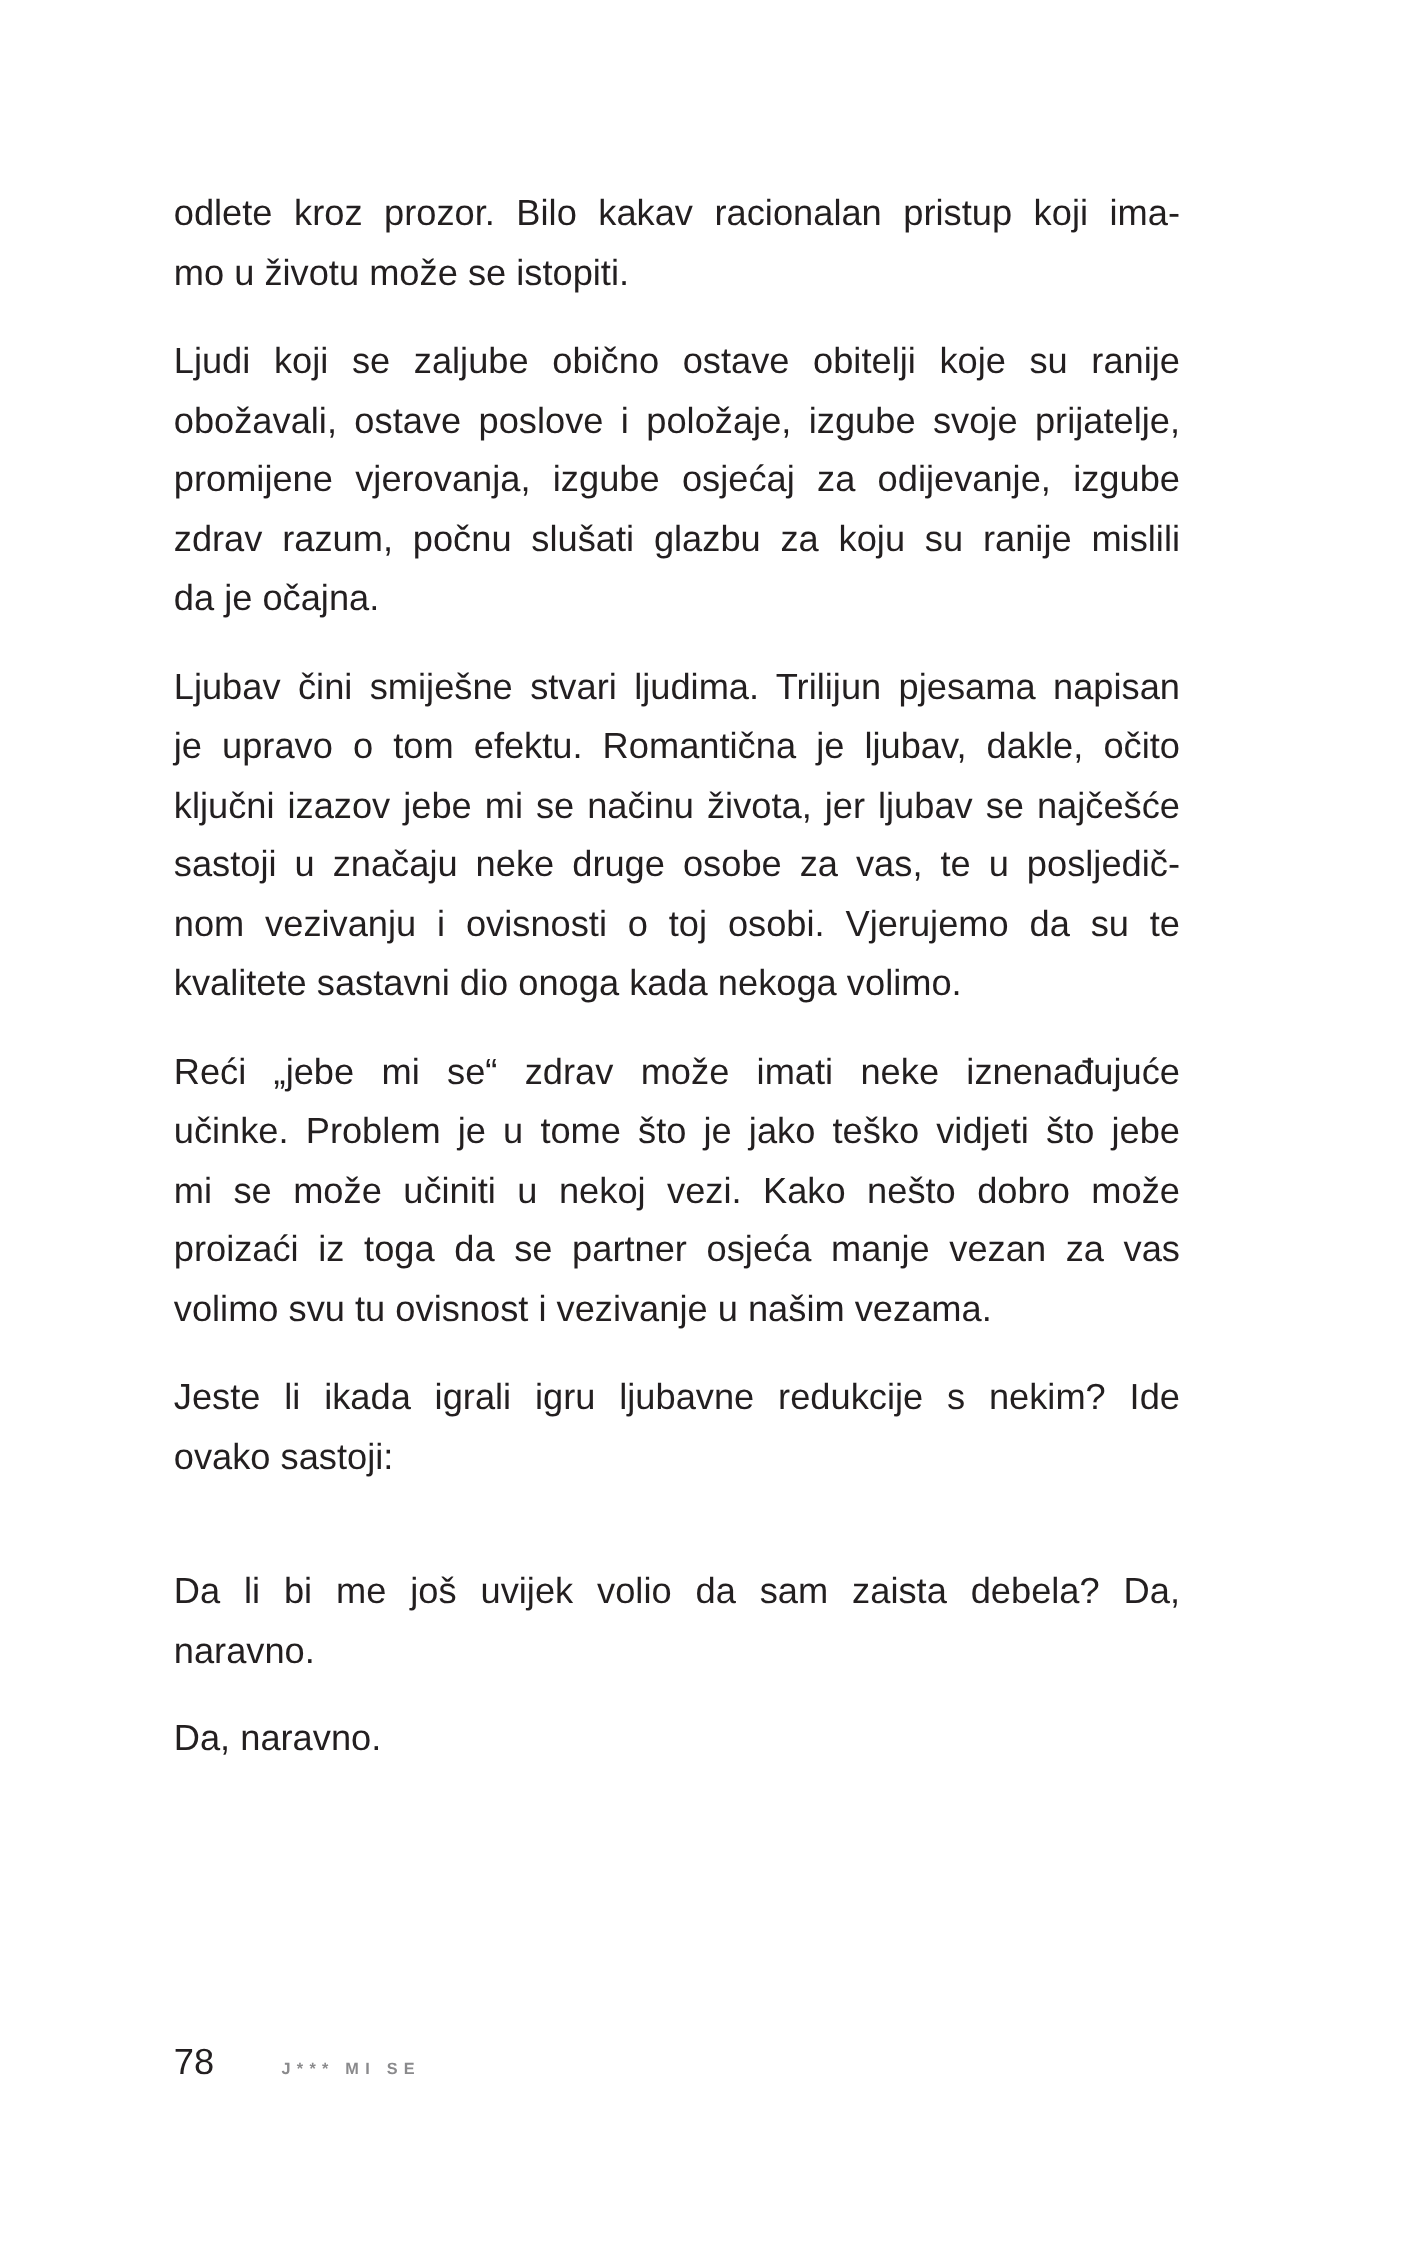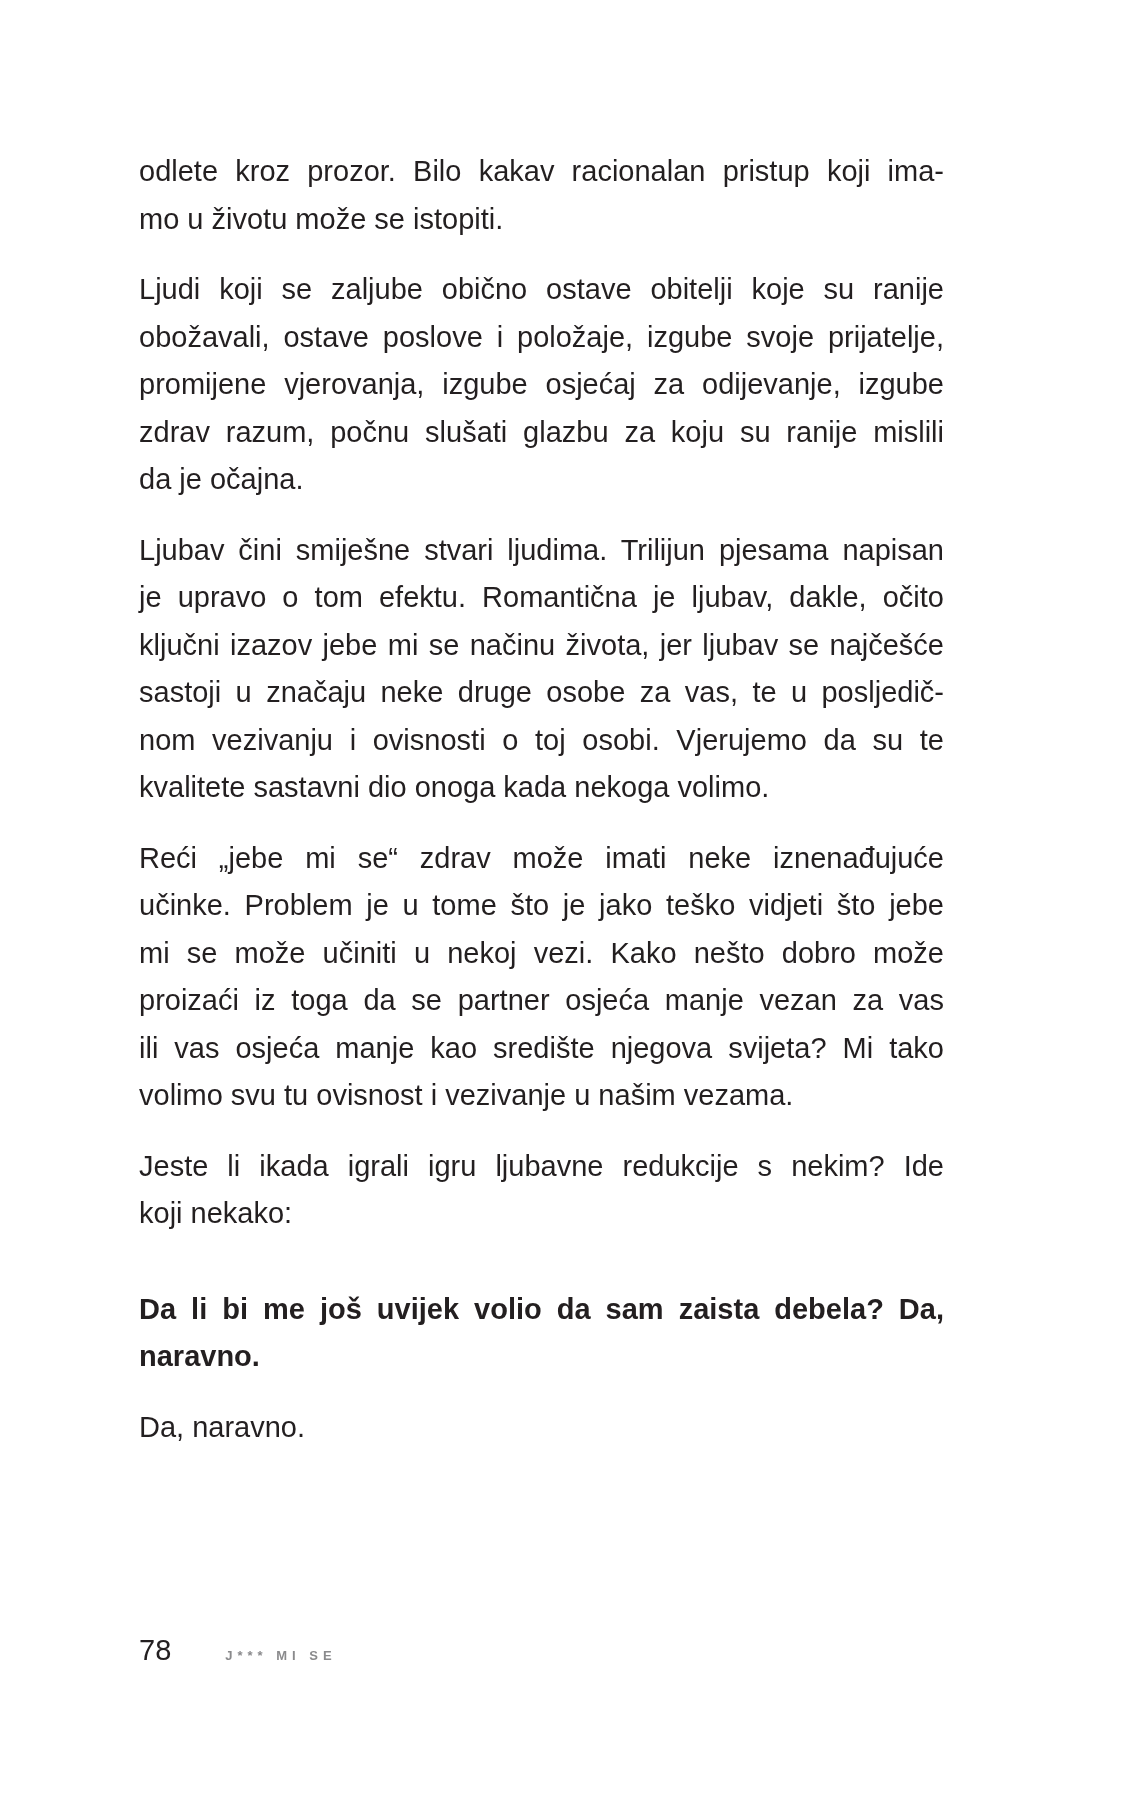--- a/index.html
+++ b/index.html
@@ -7,21 +7,21 @@
   .page { position: absolute; left: 139px; top: 148px; width: 805px; }
   .para {
     font-family: "Liberation Sans", "DejaVu Sans", sans-serif;
     font-size: 29px;
     line-height: 47.5px;
     color: #231f20;
     text-align: justify;
     margin: 0 0 23px 0;
     hyphens: manual;
   }
-  .para.gap-before { margin-top: 48px; font-weight: bold; }
+  .para.gap-before { margin-top: 60px; }
   .line { display: block; text-align: justify; text-align-last: justify; white-space: nowrap; }
   .line.last { text-align-last: left; }
   .footer { position: absolute; left: 139px; top: 1590px; display: flex; align-items: baseline; margin-top: 44px; }
   .page-number {
     font-family: "Liberation Sans", "DejaVu Sans", sans-serif;
     font-size: 29px; color: #231f20;
   }
   .running-head {
     font-family: "Liberation Sans", "DejaVu Sans", sans-serif;
     font-size: 13px; color: #8a8a8c; letter-spacing: 5px; margin-left: 54px; font-weight: bold;
@@ -48,26 +48,25 @@
     <span class="line">ključni izazov jebe mi se načinu života, jer ljubav se najčešće</span>
     <span class="line">sastoji u značaju neke druge osobe za vas, te u posljedič-</span>
     <span class="line">nom vezivanju i ovisnosti o toj osobi. Vjerujemo da su te</span>
     <span class="line last">kvalitete sastavni dio onoga kada nekoga volimo.</span>
   </p>
   <p class="para">
     <span class="line">Reći „jebe mi se“ zdrav može imati neke iznenađujuće</span>
     <span class="line">učinke. Problem je u tome što je jako teško vidjeti što jebe</span>
     <span class="line">mi se može učiniti u nekoj vezi. Kako nešto dobro može</span>
     <span class="line">proizaći iz toga da se partner osjeća manje vezan za vas</span>
-    <span class="line">ili vas osjeća manje kao središte njegova svijeta? Mi tako</span>
     <span class="line last">volimo svu tu ovisnost i vezivanje u našim vezama.</span>
   </p>
   <p class="para">
     <span class="line">Jeste li ikada igrali igru ljubavne redukcije s nekim? Ide</span>
-    <span class="line last">koji nekako:</span>
+    <span class="line last">ovako sastoji:</span>
   </p>
   <p class="para gap-before">
     <span class="line">Da li bi me još uvijek volio da sam zaista debela? Da,</span>
     <span class="line last">naravno.</span>
   </p>
   <p class="para">
     <span class="line last">Da, naravno.</span>
   </p>
 </div>
 

